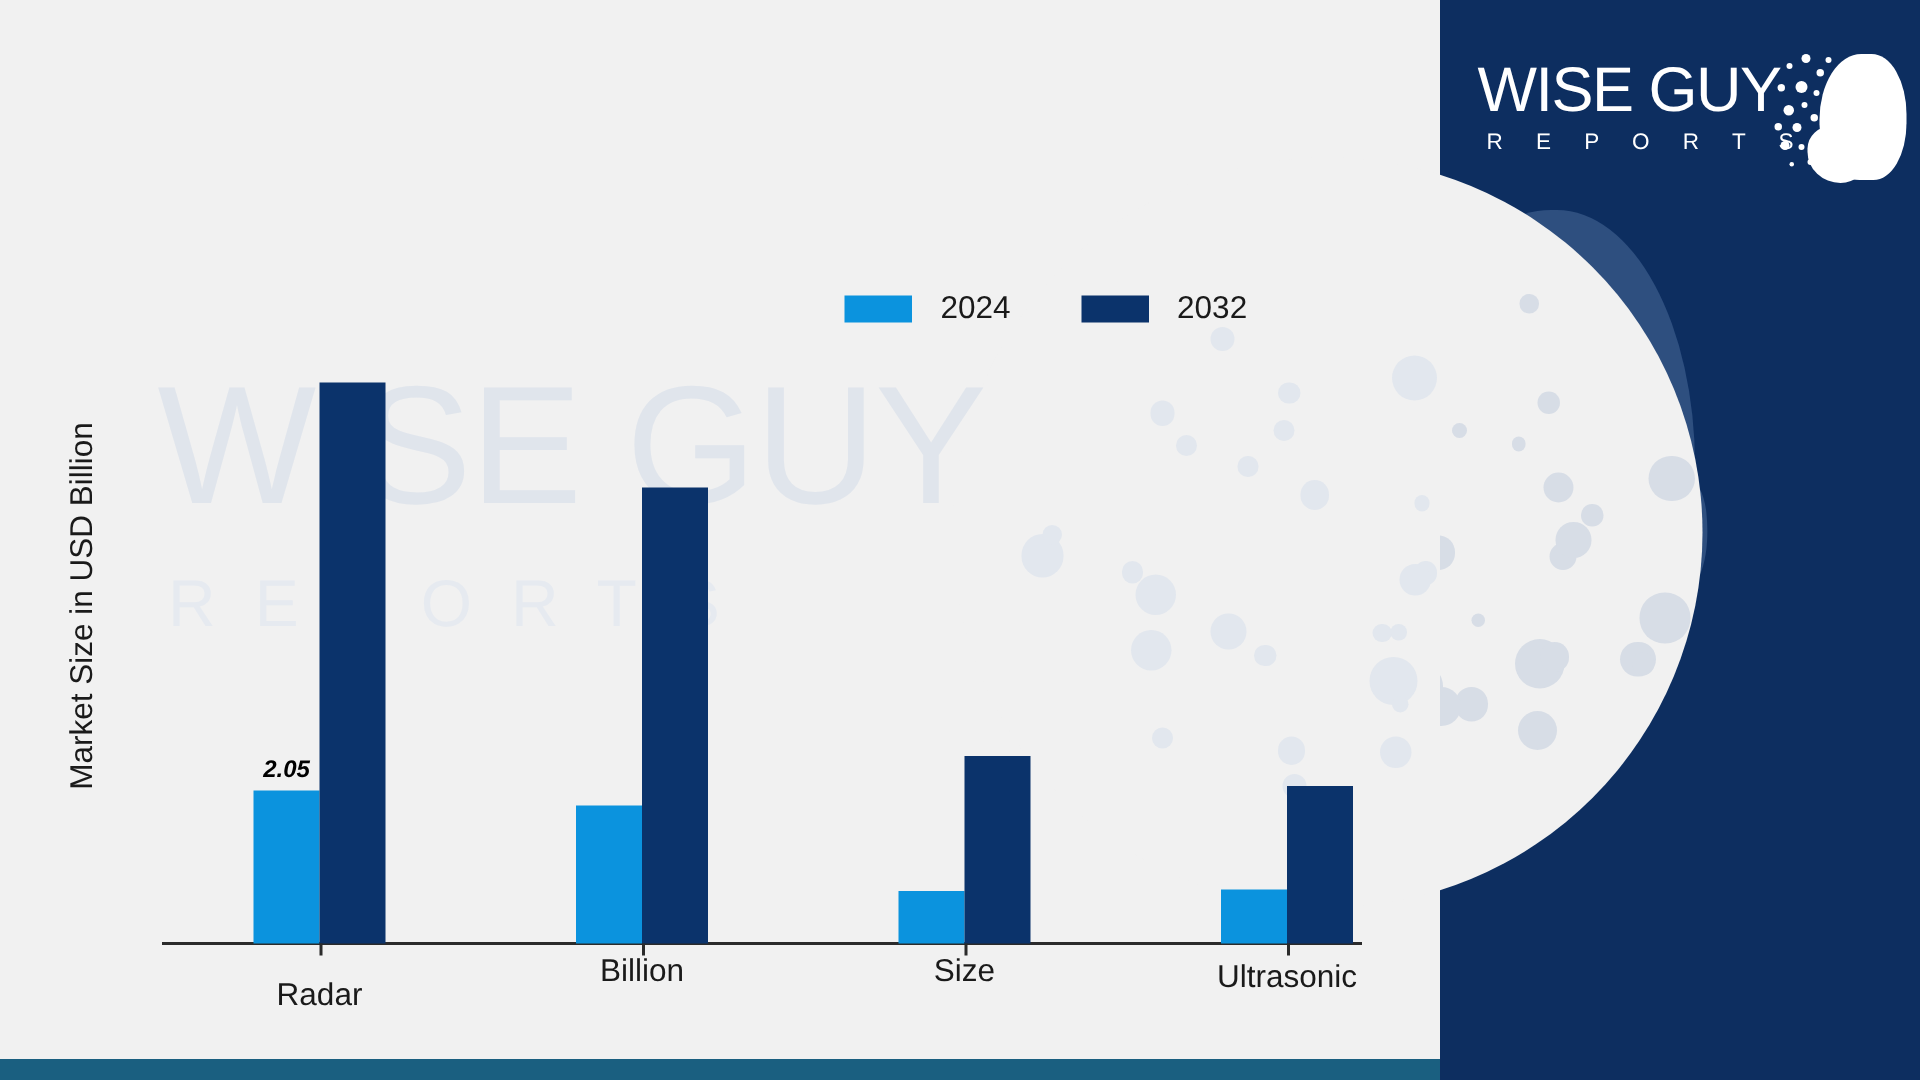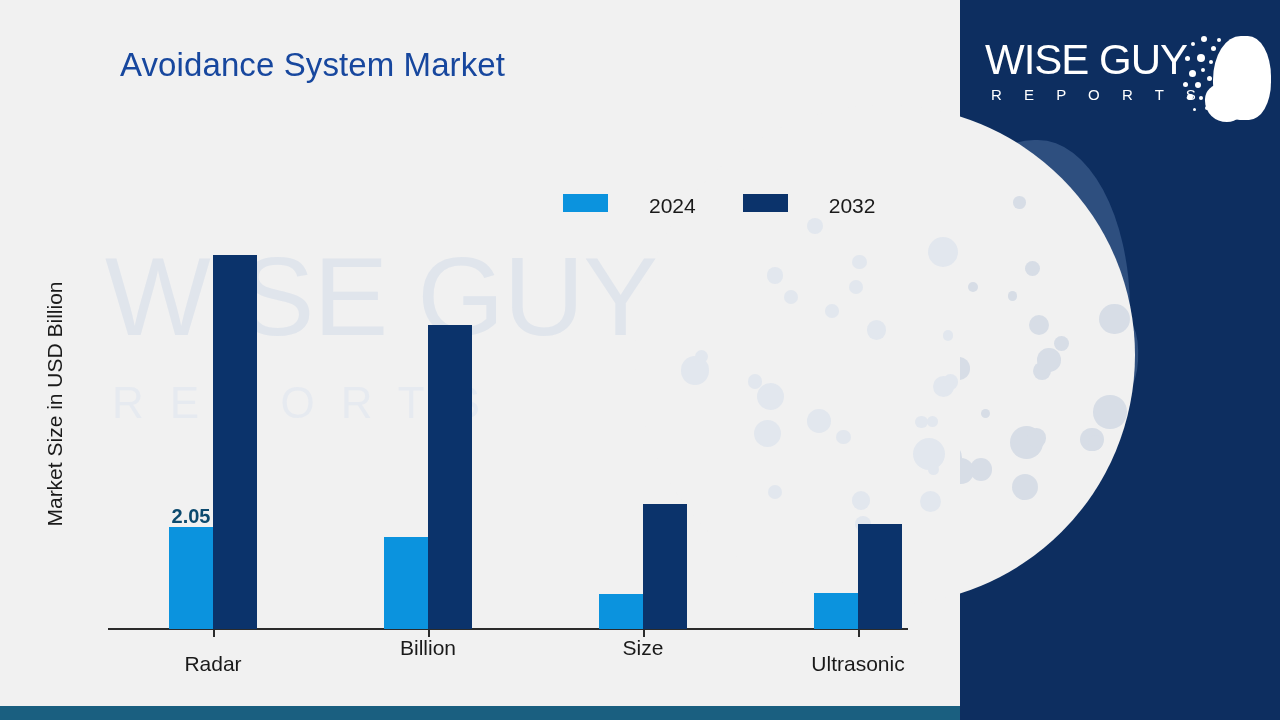--- a/index.html
+++ b/index.html
@@ -107,37 +107,38 @@
 
   
   .chart{position:absolute;left:0;top:0;width:960px;height:720px;z-index:4;}
   .ylabel{
     position:absolute;left:-110px;top:392px;width:330px;
     transform:rotate(-90deg);
     text-align:center;font-size:21px;color:#1a1a1a;
     font-family:"Liberation Sans","DejaVu Sans",sans-serif;
   }
   .legend{position:absolute;left:563px;top:194px;display:flex;align-items:center;gap:0;}
-  .legend-item{display:flex;align-items:flex-start;gap:22px;}
+  .legend-item{display:flex;align-items:center;}
   .legend-swatch{width:45px;height:18px;display:block;}
   .legend-label{font-size:21px;color:#1a1a1a;margin-left:19px;margin-right:47px;
                 font-family:"Liberation Sans","DejaVu Sans",sans-serif;}
   .axis-line{position:absolute;left:108px;top:628px;width:800px;height:1.5px;background:#2b2b2b;}
   .plot{position:absolute;left:0;top:0;width:960px;height:720px;}
   .bar{position:absolute;bottom:92px;}
   .tick{position:absolute;bottom:84px;width:1.5px;height:8px;background:#2b2b2b;}
   .cat-label{
     position:absolute;bottom:58px;font-size:21px;color:#1a1a1a;text-align:center;
     transform:translateX(-50%);white-space:nowrap;
     font-family:"Liberation Sans","DejaVu Sans",sans-serif;
   }
   .bar-value{
-    position:absolute;font-size:20px;font-weight:bold;color:#0c4a6e;
+    position:absolute;font-size:16px;font-weight:bold;color:#000000;
     transform:translateX(-50%);white-space:nowrap;
     font-family:"Liberation Sans","DejaVu Sans",sans-serif;
+    font-style:italic;
   }
 </style>
 </head>
 <body>
 
 <div class="page">
 
   <div class="circle-left"></div>
   <div class="circle-left-dots" id="circleLeftDots">
       <i style="left: 307.898px; top: 269.228px; width: 15.5634px; height: 15.5634px;"></i>
@@ -229,21 +230,20 @@
         <i style="left: 16px; top: 64px; width: 4px; height: 4px;"></i>
         <i style="left: 34px; top: 6px; width: 4px; height: 4px;"></i>
         <i style="left: 36px; top: 24px; width: 3px; height: 3px;"></i>
         <i style="left: 30px; top: 56px; width: 4px; height: 4px;"></i>
         <i style="left: 22px; top: 74px; width: 4px; height: 4px;"></i>
         <i style="left: 10px; top: 76px; width: 3px; height: 3px;"></i>
       </div>
   </div>
 
   <div class="title">
-    <div>Avoidance System Market</div>
   </div>
 
   <div class="chart">
     <div class="ylabel">Market Size in USD Billion</div>
 
     <div class="legend" id="legend">
         <div class="legend-item">
           <span class="legend-swatch" style="background: rgb(11, 147, 222);"></span>
           <span class="legend-label">2024</span>
         </div>
@@ -264,18 +264,18 @@
         <div class="bar" style="left: 428px; width: 44px; height: 304.187px; bottom: 91px; background: rgb(11, 51, 107);"></div>
         <div class="tick" style="left: 428px; bottom: 83px;"></div>
         <div class="cat-label" style="left: 428px; bottom: 60px;">Billion</div>
         <div class="bar" style="left: 599px; width: 44px; height: 34.9067px; bottom: 91px; background: rgb(11, 147, 222);"></div>
         <div class="bar" style="left: 643px; width: 44px; height: 124.667px; bottom: 91px; background: rgb(11, 51, 107);"></div>
         <div class="tick" style="left: 643px; bottom: 83px;"></div>
         <div class="cat-label" style="left: 643px; bottom: 60px;">Size</div>
         <div class="bar" style="left: 814px; width: 44px; height: 35.904px; bottom: 91px; background: rgb(11, 147, 222);"></div>
         <div class="bar" style="left: 858px; width: 44px; height: 104.72px; bottom: 91px; background: rgb(11, 51, 107);"></div>
         <div class="tick" style="left: 858px; bottom: 83px;"></div>
-        <div class="cat-label" style="left: 858px; bottom: 44px;">Ultrasonic</div>
+        <div class="cat-label" style="left: 858px; bottom: 56px;">Ultrasonic</div>
       </div>
   </div>
 
   <div class="bottom-strip"></div>
 </div>
 
 </body></html>

